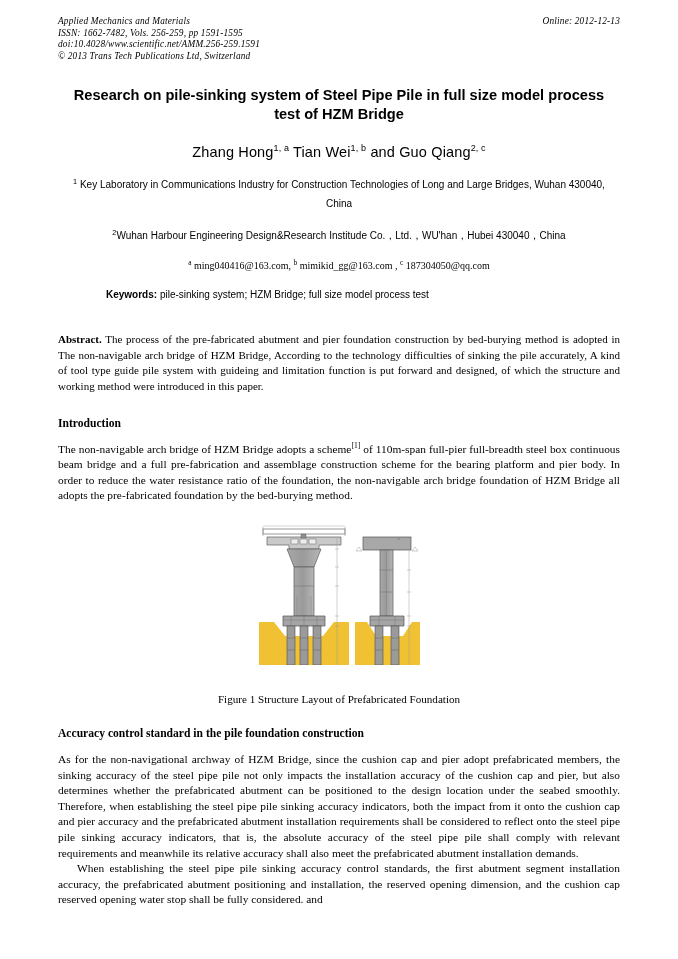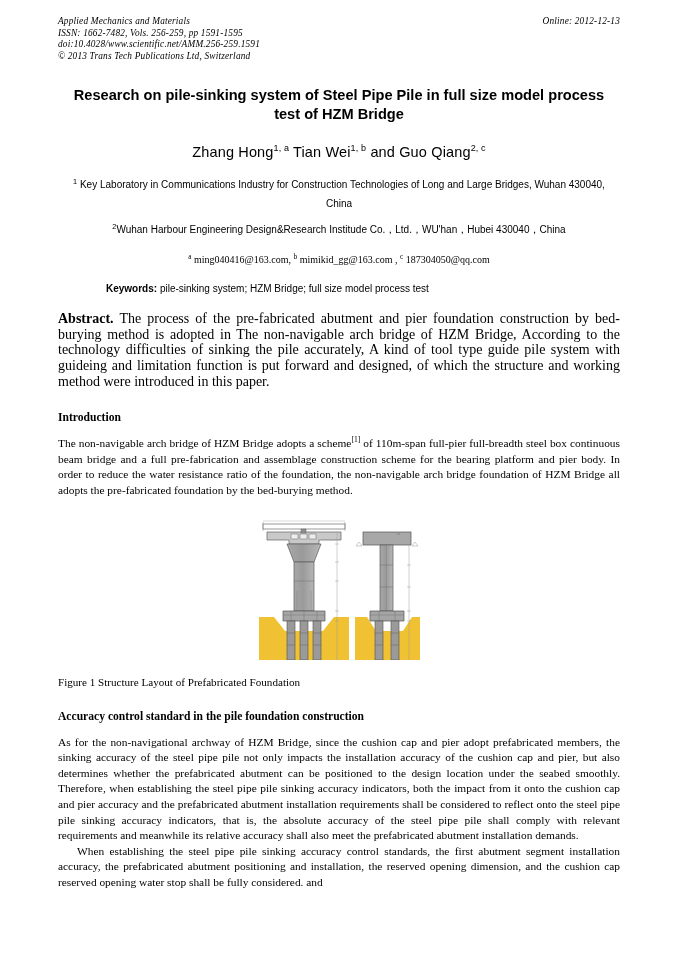--- a/index.html
+++ b/index.html
@@ -60,21 +60,21 @@
   
   .affil {
     font-family: "Liberation Sans", sans-serif;
     font-size: 10px;
     line-height: 18px;
     text-align: center;
     margin-top: 13px;
     padding: 0 6px;
   }
   .affil sup { font-size: 7.3px; }
-  .affil.second { margin-top: 5px; }
+  .affil.second { margin-top: 11px; }
 
   
   .emails {
     font-family: Liberation Serif, serif;
     font-size: 10px;
     text-align: center;
     margin-top: 13px;
   }
   .emails sup { font-size: 7.3px; }
 
@@ -83,24 +83,24 @@
     font-family: "Liberation Sans", sans-serif;
     font-size: 10px;
     margin-top: 18px;
     text-align: left;
     padding-left: 48px;
   }
   .keywords b { font-weight: bold; }
 
   
   .abstract {
-    font-size: 14px;
+    font-size: 11px;
     line-height: 15.6px;
     text-align: justify;
-    margin-top: 17px;
+    margin-top: 32px;
   }
   .abstract b { font-weight: bold; }
 
   
   .sec-head {
     font-size: 11.6px;
     font-weight: bold;
     margin-top: 22px;
     margin-bottom: 0;
   }
@@ -120,22 +120,22 @@
     display: flex;
     justify-content: center;
   }
   .figure-box {
     width: 165px;
     height: 145px;
     position: relative;
   }
   .fig-cap {
     font-size: 11.1px;
-    text-align: left;
-    margin-top: 16px;
+    text-align: center;
+    margin-top: 28px;
   }
 </style>
 </head>
 <body>
 
 <div class="page">
 
   <div class="hdr">
     <div class="hdr-left">
       <div>Applied Mechanics and Materials</div>

